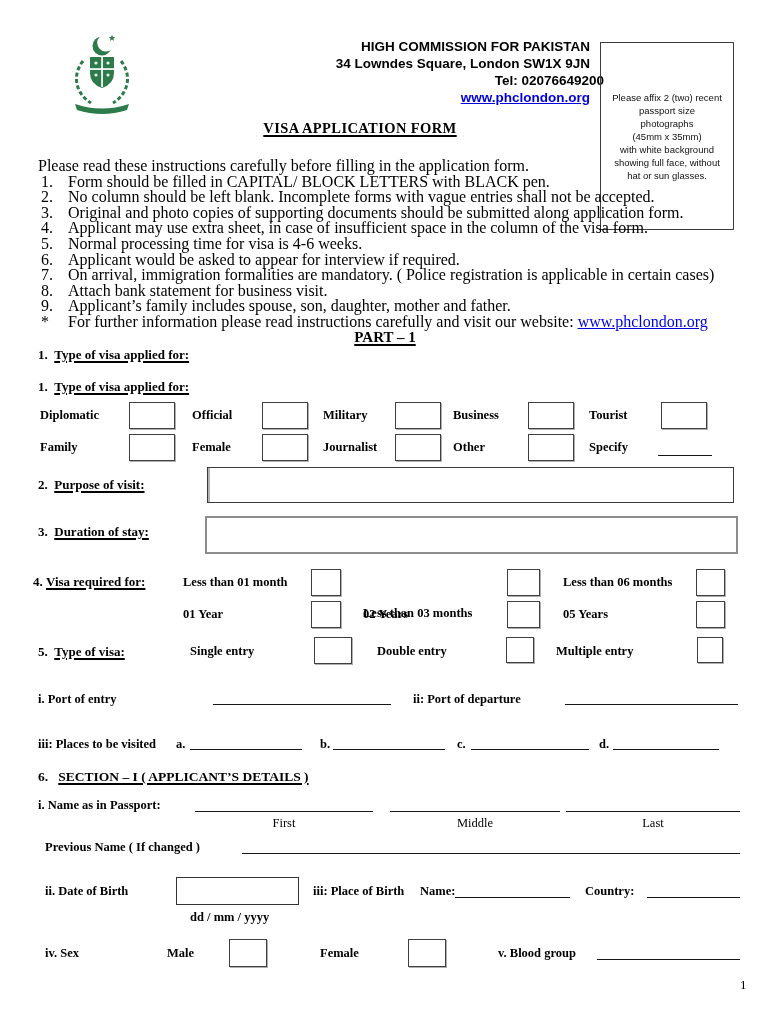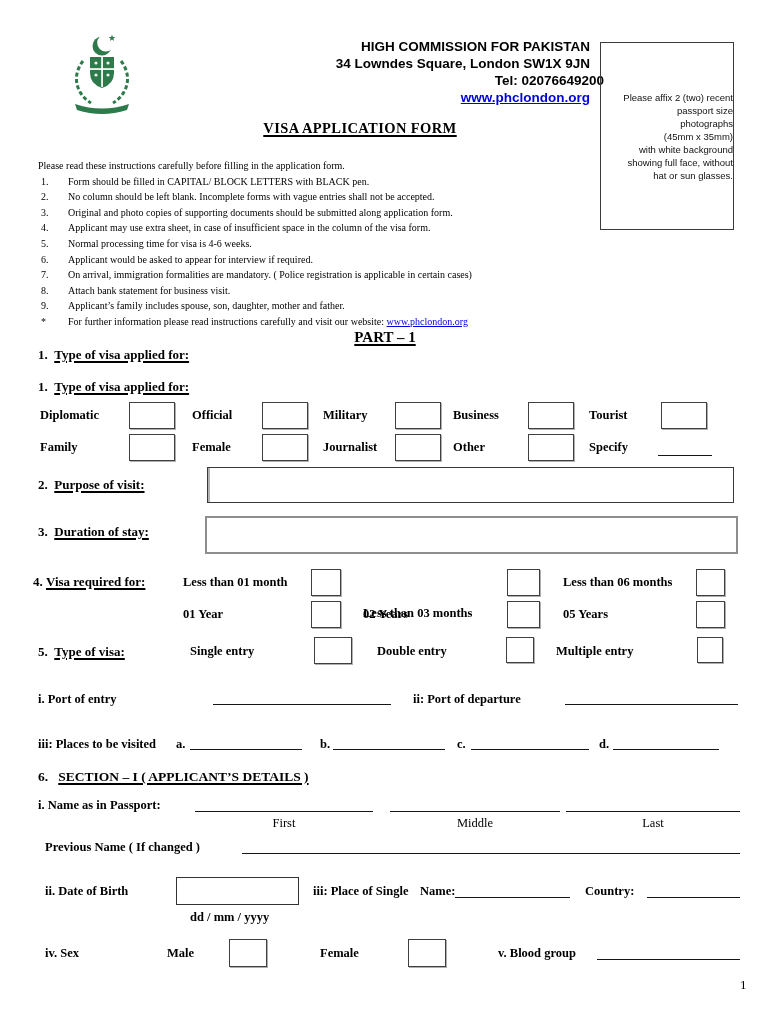--- a/index.html
+++ b/index.html
@@ -25,25 +25,25 @@
     position:absolute; background:#fff; box-sizing:border-box;
     border:1.3px solid #3a3a3a; box-shadow:inset 2px 0 0 #b3b3b3;
   }
   .graybox {
     position:absolute; background:#fff; box-sizing:border-box;
     border:2px solid #8d8d8d;
   }
   .photo-box {
     position:absolute; left:600px; top:42px; width:134px; height:188px;
     border:1.2px solid #3c3c3c; box-sizing:border-box;
-    display:flex; flex-direction:column; justify-content:center; align-items:flex-end;
+    display:flex; flex-direction:column; justify-content:center; align-items:center;
     text-align:center; font-family:"Liberation Sans", sans-serif;
     font-size:9.5px; line-height:13px; color:#111;
   }
-  .instr { position:absolute; left:38px; top:158px; width:700px; font-size:10px; line-height:15.6px; }
+  .instr { position:absolute; left:38px; top:158px; width:700px; font-size:16px; line-height:15.6px; }
   .irow { display:flex; }
   .inum { flex:0 0 27px; padding-left:3px; }
   .sub { font-weight:normal; font-size:12.5px; text-align:center; position:absolute; }
   .cen { left:0; right:0; text-align:center; }
 </style>
 </head>
 <body>
 
 <div class="page">
 
@@ -221,21 +221,21 @@
   <span class="sub" style="left:195px; top:816px; width:178px;">First</span>
   <span class="sub" style="left:390px; top:816px; width:170px;">Middle</span>
   <span class="sub" style="left:566px; top:816px; width:174px;">Last</span>
 
   <span class="abs lbl" style="left:45px; top:840px;">Previous Name ( If changed )</span>
   <div class="ln" style="left:242px; top:853px; width:498px; border-top-width:1.2px;"></div>
 
   <span class="abs lbl" style="left:45px; top:884px;">ii. Date of  Birth</span>
   <div class="abs" style="left:176px; top:877px; width:123px; height:28px; border:1.3px solid #333; box-sizing:border-box; background:#fff;"></div>
   <span class="abs lbl" style="left:190px; top:910px;">dd /  mm /  yyyy</span>
-  <span class="abs lbl" style="left:313px; top:884px;">iii: Place of Single</span>
+  <span class="abs lbl" style="left:313px; top:884px;">iii: Place of Birth</span>
   <span class="abs lbl" style="left:420px; top:884px;">Name:</span>
   <div class="ln" style="left:455px; top:897px; width:115px;"></div>
   <span class="abs lbl" style="left:585px; top:884px;">Country:</span>
   <div class="ln" style="left:647px; top:897px; width:93px;"></div>
 
   <span class="abs lbl" style="left:45px; top:946px;">iv.  Sex</span>
   <span class="abs lbl" style="left:159px; top:946px;margin-left:8px;">Male</span>
   <div class="cb" style="left:229px; top:939px; width:38px; height:28px;"></div>
   <span class="abs lbl" style="left:320px; top:946px;">Female</span>
   <div class="cb" style="left:408px; top:939px; width:38px; height:28px;"></div>

